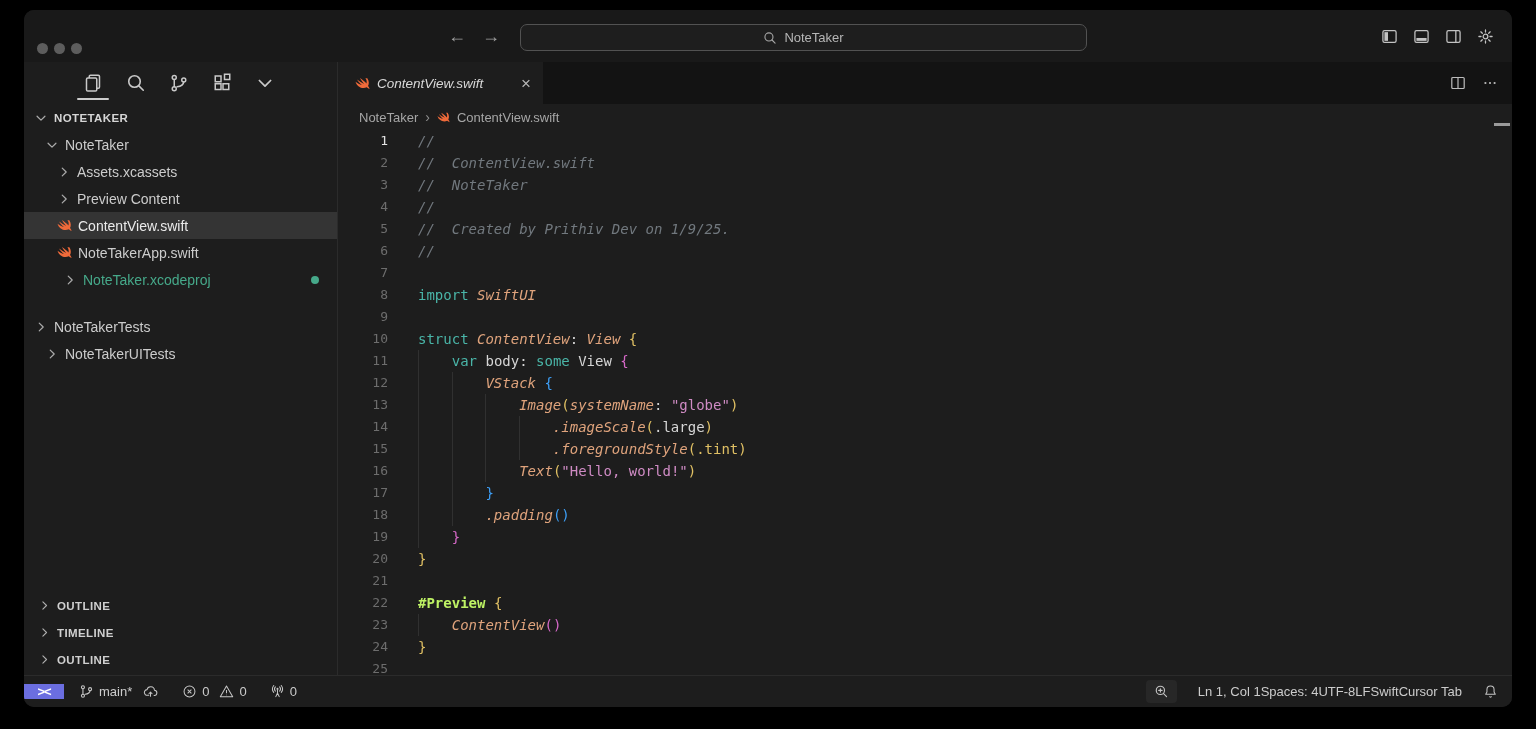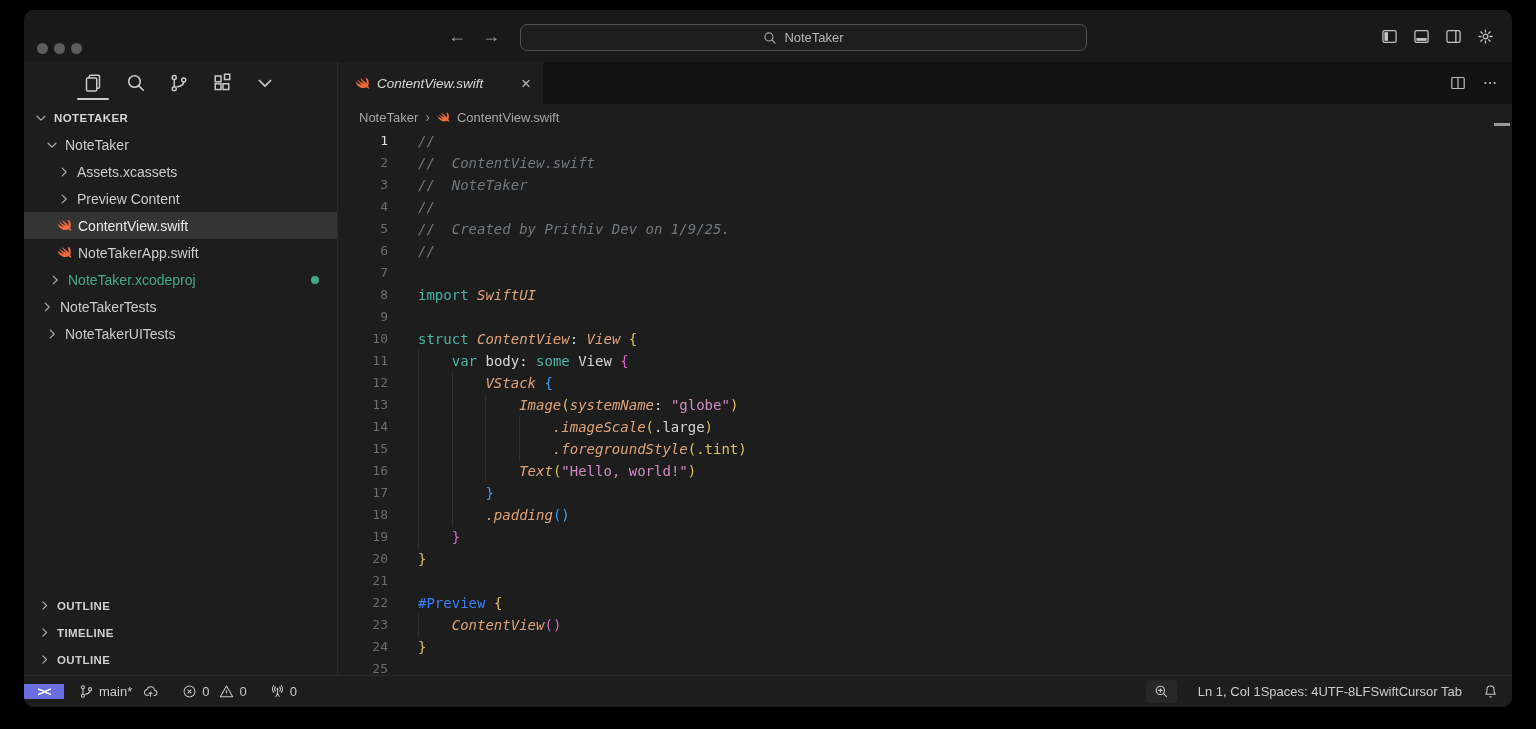--- a/index.html
+++ b/index.html
@@ -70,21 +70,21 @@
           font-family:"DejaVu Sans Mono", monospace; font-size:14px; }
   .code-line { position:relative; height:22px; line-height:22px; }
   .gutter { position:absolute; left:0; width:50px; text-align:right; color:#6d6d6d;
             font-size:13px; }
   .code-line.active .gutter { color:#e3e3e3; }
   .line-text { position:absolute; left:80px; white-space:pre; color:#d6d6d6; }
   .guide { position:absolute; top:0; bottom:0; width:1px; background:#303030; }
   .tk-cm { color:#71787e; font-style:italic; }
   .tk-kw { color:#4ab5a8; font-weight:400; }
   .tk-ty { color:#dfa37c;font-style:italic; }
-  .tk-tyb { color:#3b82f6; font-weight:400; }
+  .tk-tyb { color:#bef264; font-weight:700; }
   .tk-pl { color:#d6d6d6; }
   .tk-st { color:#cf8bc4; }
   .tk-b1 { color:#e0c064; }
   .tk-b2 { color:#d669c8; }
   .tk-b3 { color:#3d9ef5; }
   .ruler-mark { position:absolute; top:61px; right:2px; width:16px; height:3px;
                 background:#9a9a9a; }
 
   
   .statusbar { position:absolute; left:0; right:0; bottom:0; height:32px; background:#1d1d1d;
@@ -237,30 +237,30 @@
               <span>ContentView.swift</span>
             </div>
             <div class="row" style="padding-left: 33px;">
               <span class="ficon icon">
                 <svg viewBox="0 0 16 16">
                   <path fill="#ef6a3a" d="M13.1 2.3c1.9 2.6 2.1 5.9.8 8.3.9 1.1 1.5 2.3 1.6 3.2-1.1-.4-2.1-1-3-1.7-2.7 1.4-6.2 1-8.8-1.2C2.1 9.6 1.1 7.8.6 6c1.9 1.6 4.3 3 6.8 3.6C5.2 8.1 3.2 5.7 2.3 3.8c2.3 1.9 5.1 3.8 7.4 4.6C7.8 6.3 6.1 3.9 5.2 2.2c2.6 1.7 5.5 4.1 7 5.7.6-1.8.3-3.9-1.1-5.6z"></path>
                 </svg>
               </span>
               <span>NoteTakerApp.swift</span>
             </div>
-            <div class="row green" style="padding-left: 24px;">
+            <div class="row green" style="padding-left: 39px;">
               <span class="chev icon">
                 <svg viewBox="0 0 16 16" fill="none" stroke="currentColor" stroke-width="1.4" stroke-linecap="round" stroke-linejoin="round">
                   <path d="M6 3.5L10.5 8 6 12.5"></path>
                 </svg>
               </span>
               <span>NoteTaker.xcodeproj</span>
               <span class="dot-badge"></span>
             </div>
-            <div class="row" style="padding-left: 16px;">
+            <div class="row" style="padding-left: 10px; margin-top: 20px;">
               <span class="chev icon">
                 <svg viewBox="0 0 16 16" fill="none" stroke="currentColor" stroke-width="1.4" stroke-linecap="round" stroke-linejoin="round">
                   <path d="M6 3.5L10.5 8 6 12.5"></path>
                 </svg>
               </span>
               <span>NoteTakerTests</span>
             </div>
             <div class="row" style="padding-left: 21px;">
               <span class="chev icon">
                 <svg viewBox="0 0 16 16" fill="none" stroke="currentColor" stroke-width="1.4" stroke-linecap="round" stroke-linejoin="round">

